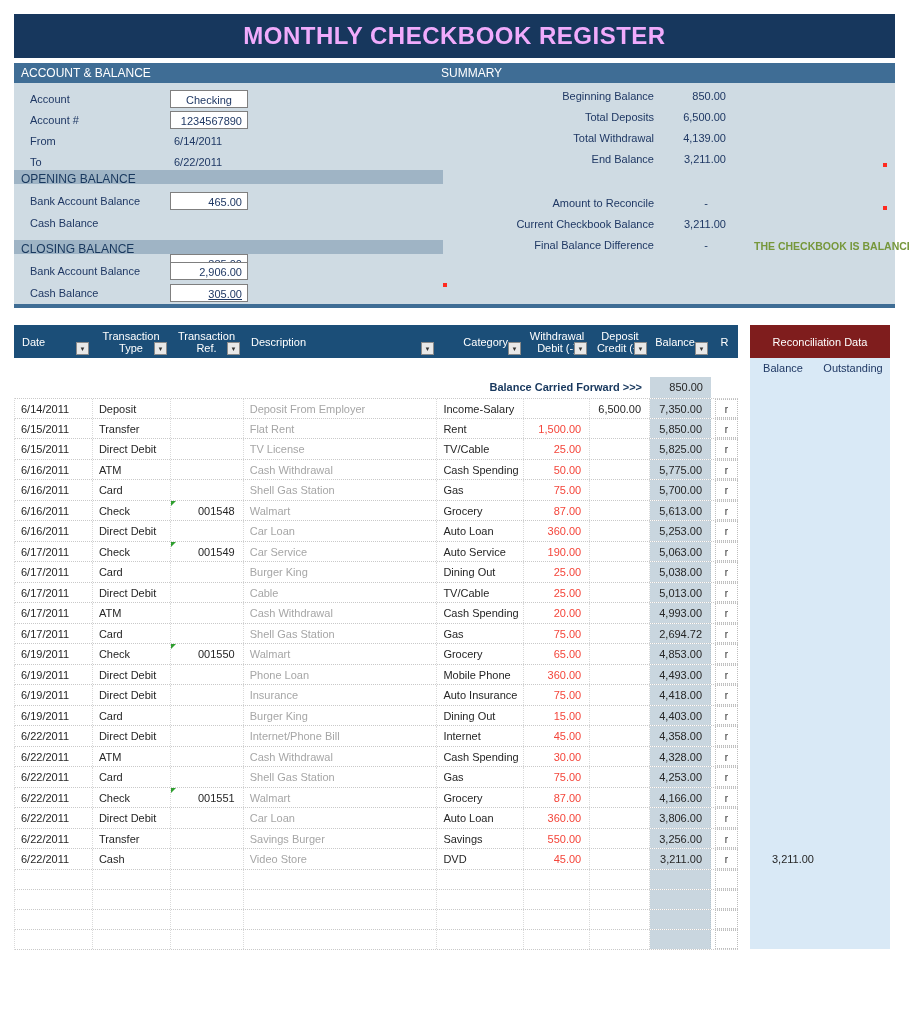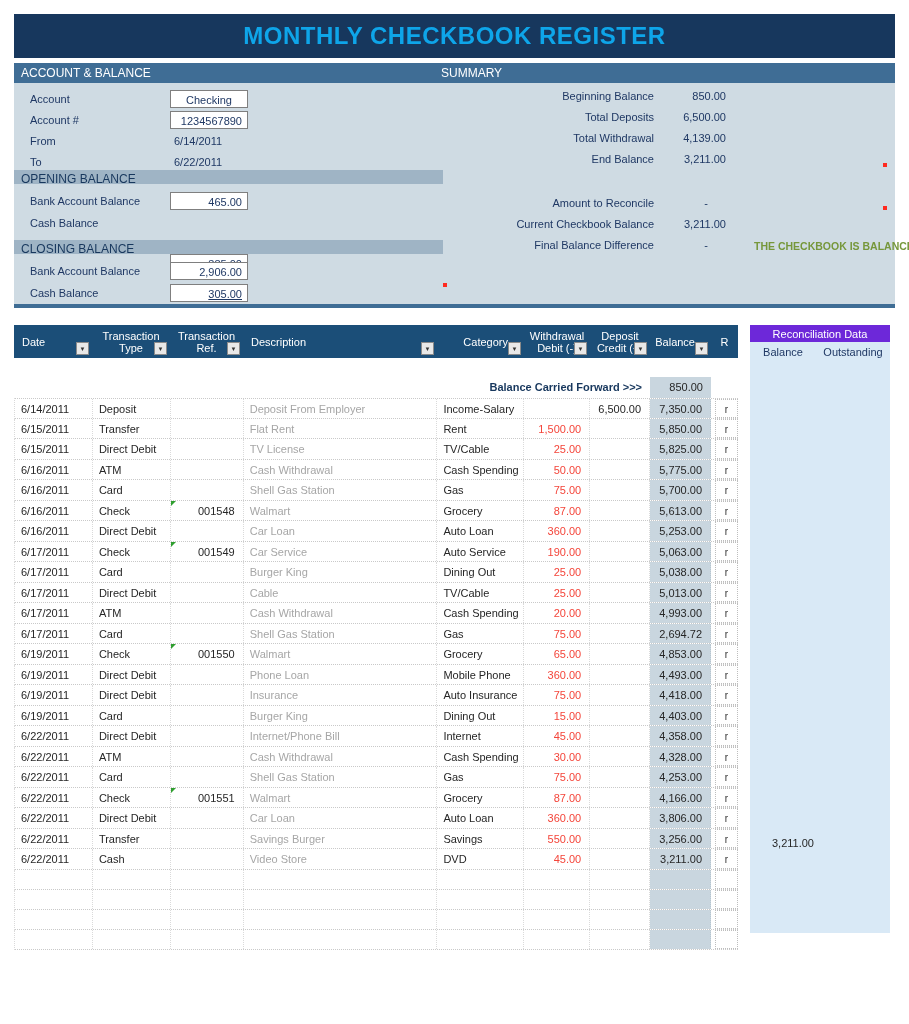--- a/index.html
+++ b/index.html
@@ -1,21 +1,21 @@
 <!DOCTYPE html>
 <html><head>
 <meta charset="utf-8">
 <style>
   html,body{margin:0;padding:0;background:#fff;}
   .canvas{position:relative;width:909px;height:1024px;background:#fff;
           font-family:"Liberation Sans",sans-serif;overflow:hidden;}
 
   
   .title-bar{position:absolute;left:14px;top:14px;width:881px;height:44px;background:#17375D;
-             color:#0ea5e9;font-size:24px;font-weight:bold;letter-spacing:.5px;
+             color:#f0abfc;font-size:24px;font-weight:bold;letter-spacing:.5px;
              display:flex;align-items:center;justify-content:center;}
 
   
   .section-band{position:absolute;left:14px;top:63px;width:881px;height:20px;background:#3F6D95;
                 color:#fff;font-size:12px;}
   .band-label{position:absolute;top:3px;}
   #acct-h{left:7px;} #sum-h{left:427px;}
 
   
   .panel-body{position:absolute;left:14px;top:83px;width:881px;height:221px;background:#CFDBE3;
@@ -67,21 +67,21 @@
   .desc{color:#A6A6A6;}
   .red{color:#F4453A;}
   .bal{background:#C9D6DF;border-right:1px dotted #B7C5CE;}
   .rcell{width:23px;margin-left:4px;border:1px dotted #BDBDBD;text-align:center;padding:0;
          background:#fff;font-size:10px;color:#333;}
   .note-flag{position:absolute;left:0;top:0;width:0;height:0;
              border-top:5px solid #2F9E2F;border-right:5px solid transparent;}
 
   
   #recon-panel{position:absolute;left:736px;top:0;width:140px;}
-  .recon-header{height:17px;background:#6d28d9;color:#fff;display:flex;align-items:center;
+  .recon-header{height:33px;background:#7f1d1d;color:#fff;display:flex;align-items:center;
                 justify-content:center;}
   .recon-body{position:relative;height:591px;background:#D9E9F6;}
   .recon-col{position:absolute;top:4px;color:#1F3864;}
   .recon-col.bal-col{left:0;width:66px;text-align:center;}
   .recon-col.out-col{left:66px;width:74px;text-align:center;}
   .recon-value{position:absolute;left:0;width:70px;text-align:right;padding-right:6px;
                box-sizing:border-box;color:#262626;line-height:20.5px;}
 </style>
 </head>
 <body>

